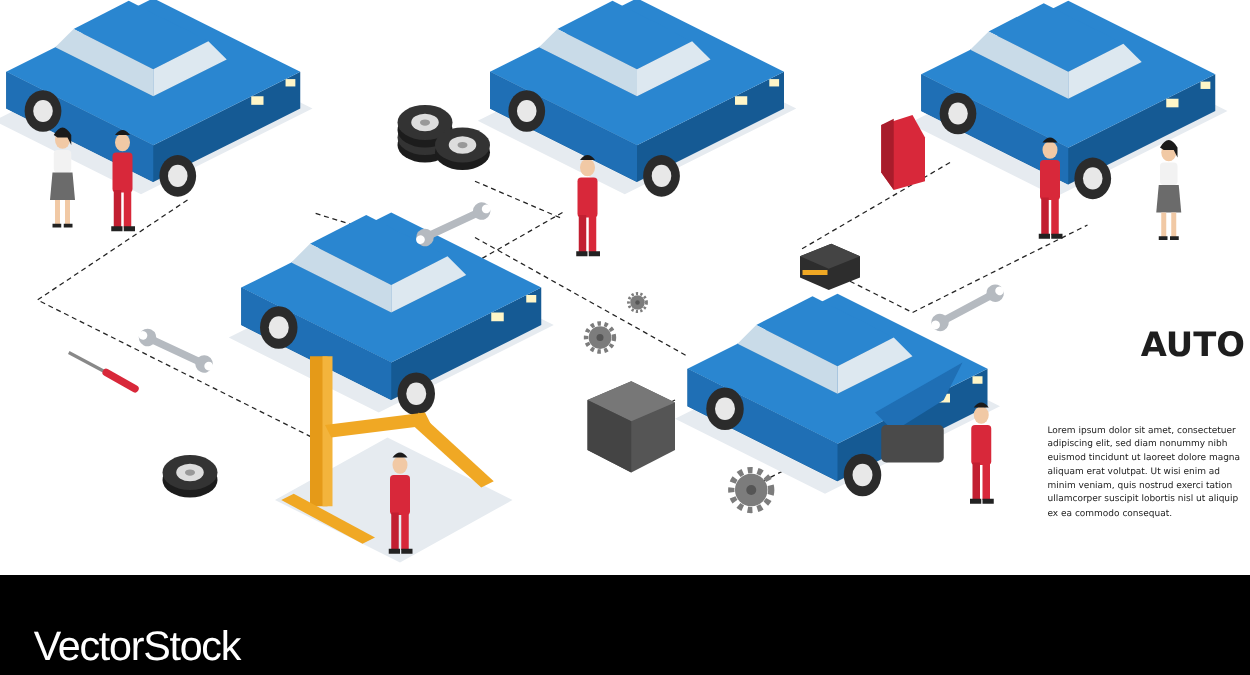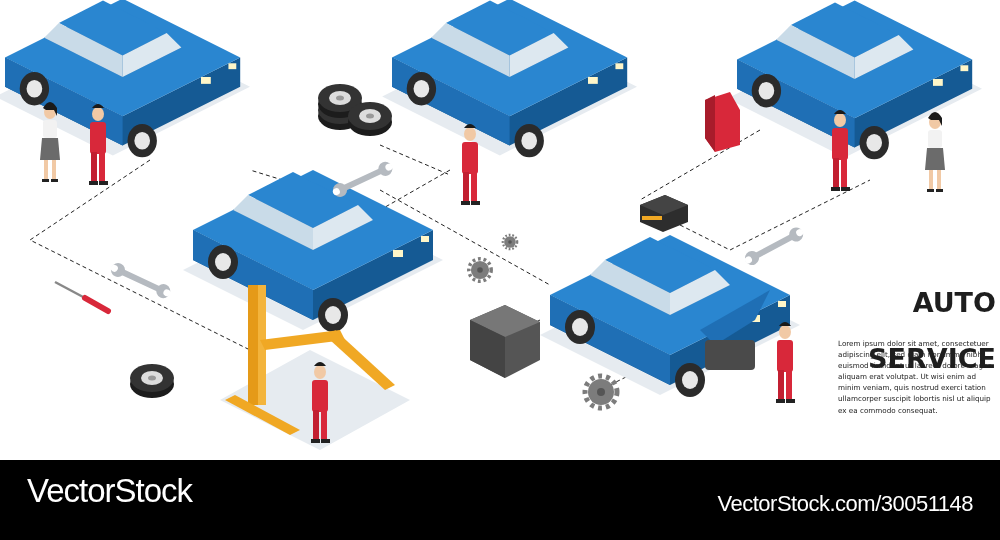--- a/index.html
+++ b/index.html
@@ -1,23 +1,23 @@
 <!DOCTYPE html>
 <html><head>
 <meta charset="utf-8">
 <style>
   html,body{margin:0;padding:0;}
   body{width:1000px;height:540px;overflow:hidden;background:#fff;font-family:"Liberation Sans",sans-serif;position:relative;}
   .canvas{position:absolute;left:0;top:0;width:1000px;height:460px;background:#fff;}
   .canvas svg{position:absolute;left:0;top:0;}
   .title{position:absolute;right:4px;top:262px;text-align:right;font-family:"DejaVu Sans",sans-serif;font-weight:bold;font-size:27px;line-height:30px;color:#1e1e1e;letter-spacing:0px;}
-  .title div{white-space:nowrap;margin-top:26px;}
+  .title div{white-space:nowrap;}
   .body-text{position:absolute;right:2px;top:338px;width:160px;text-align:left;font-family:"DejaVu Sans",sans-serif;font-size:7.2px;line-height:11.1px;color:#222;}
   .footer{position:absolute;left:0;top:460px;width:1000px;height:80px;background:#000;}
-  .footer .logo{position:absolute;left:27px;top:12px;color:#fff;font-family:"Liberation Sans",sans-serif;font-size:33px;letter-spacing:-1px;}
+  .footer .logo{position:absolute;left:27px;top:38px;color:#fff;font-family:"Liberation Sans",sans-serif;font-size:33px;letter-spacing:-1px;}
   .footer .link{position:absolute;right:27px;top:31px;color:#fff;font-family:"Liberation Sans",sans-serif;font-size:22px;letter-spacing:-0.5px;}
 </style>
 </head>
 <body>
 
 <div class="canvas">
 <svg width="1000" height="460" viewBox="0 0 1000 460">
   <defs>
     <g id="car">
 
@@ -190,21 +190,19 @@
   </g>
   <g>
     <polygon points="640,205 665,195 688,205 688,222 663,232 640,222" fill="#2d2d2d"></polygon>
     <polygon points="640,205 663,215 688,205 665,195" fill="#444"></polygon>
     <rect x="642" y="216" width="20" height="4" fill="#f0a824"></rect>
   </g>
 </svg>
 
 <div class="title">
   <div>AUTO</div>
-  <div>SERVICE</div>
 </div>
 <div class="body-text">Lorem ipsum dolor sit amet, consectetuer adipiscing elit, sed diam nonummy nibh euismod tincidunt ut laoreet dolore magna aliquam erat volutpat. Ut wisi enim ad minim veniam, quis nostrud exerci tation ullamcorper suscipit lobortis nisl ut aliquip ex ea commodo consequat.</div>
 </div>
 
 <div class="footer">
   <div class="logo">VectorStock</div>
-  <div class="link">VectorStock.com/30051148</div>
 </div>
 
 </body></html>

